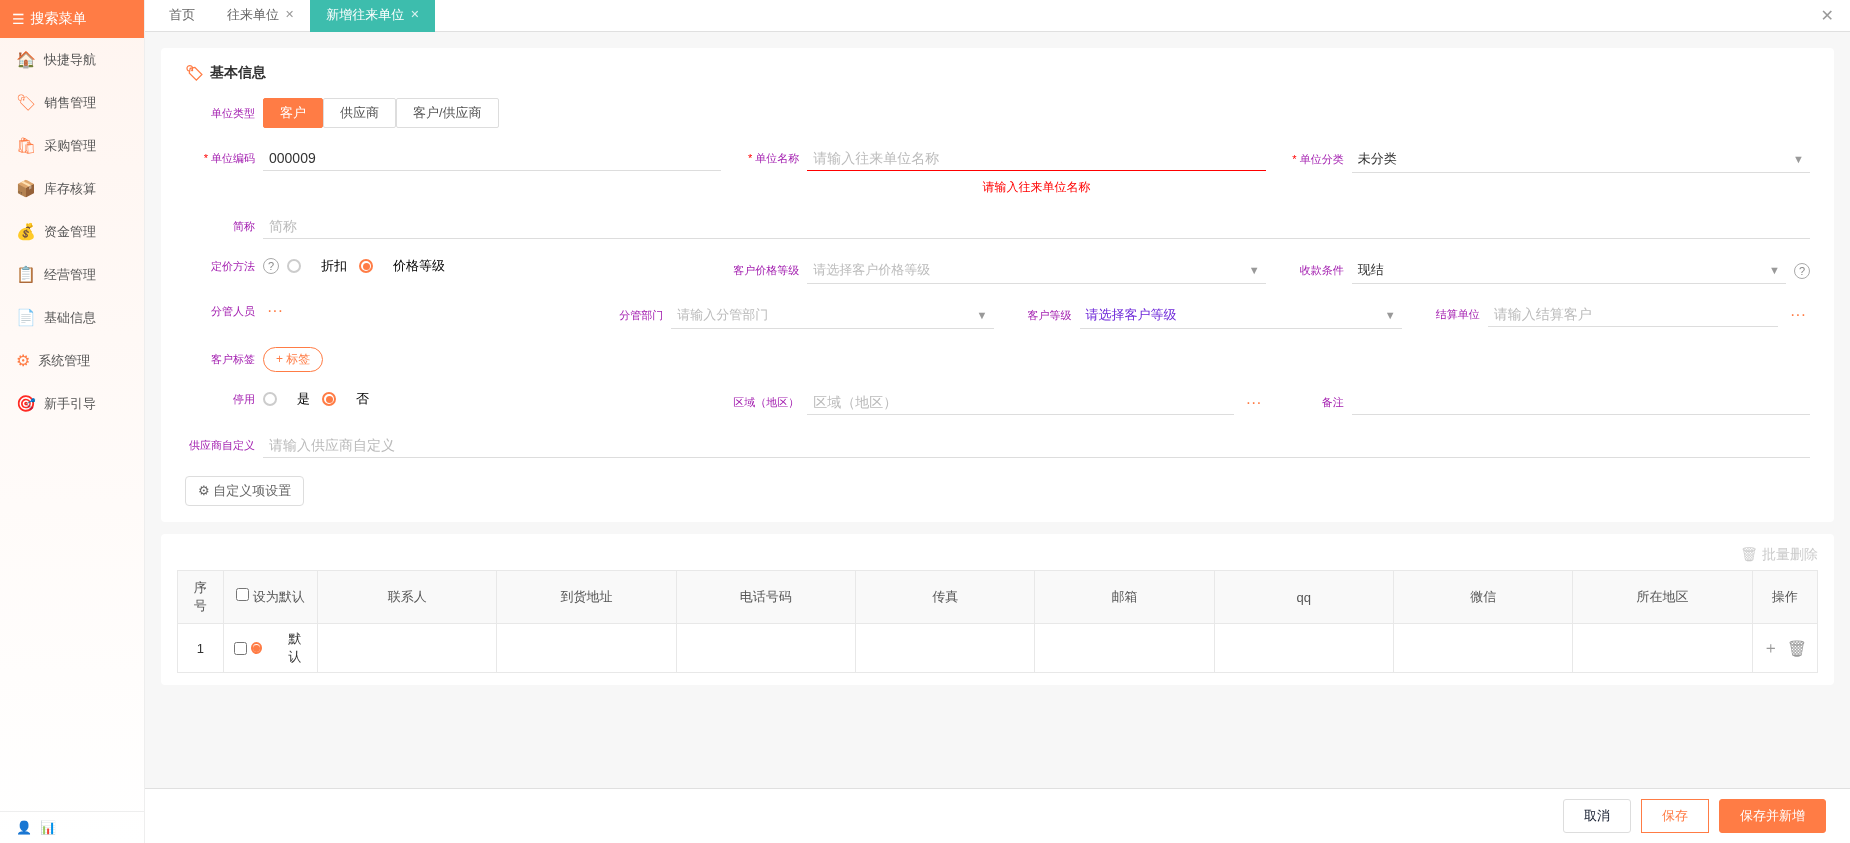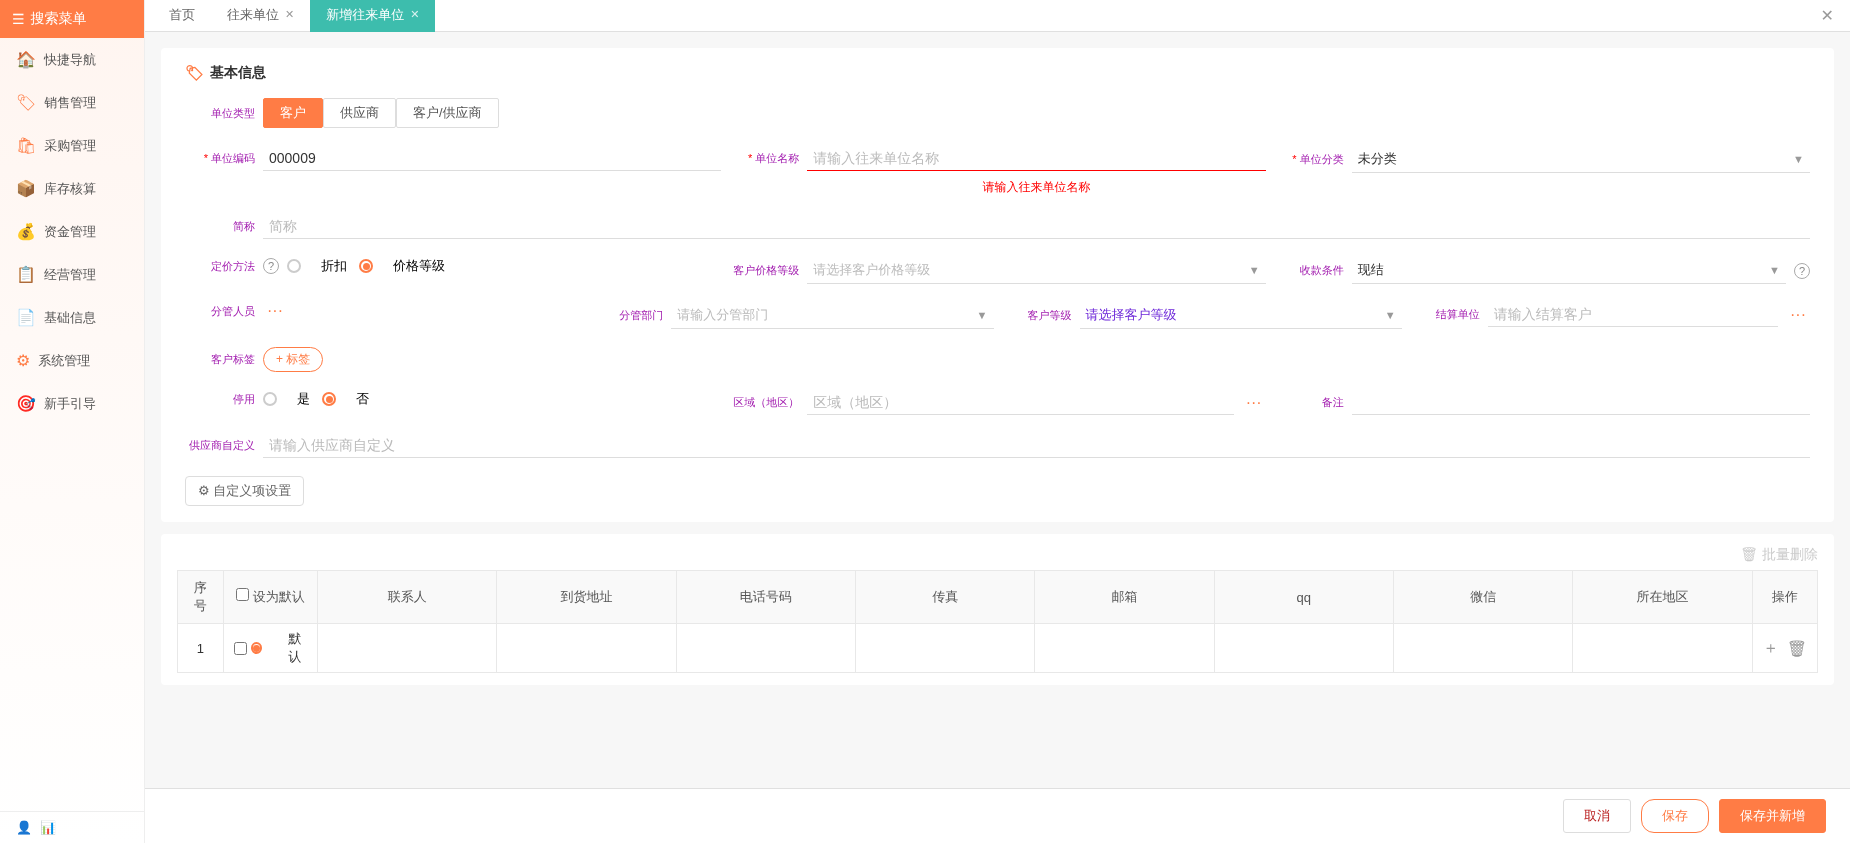--- a/index.html
+++ b/index.html
@@ -299,28 +299,28 @@
       display: flex;
       justify-content: flex-end;
       gap: 10px;
       align-items: center;
     }
     .btn-cancel {
       padding: 7px 20px;
       border: 1px solid #ddd;
       border-radius: 3px;
       background: #fff;
-      color: #b91c1c;
+      color: #0f172a;
       cursor: pointer;
       font-size: 13px;
     }
     .btn-save {
       padding: 7px 20px;
       border: 1px solid #ff7c45;
-      border-radius: 13px;
+      border-radius: 0;
       background: #fff;
       color: #ff7c45;
       cursor: pointer;
       font-size: 13px;
     }
     .btn-save-new {
       padding: 7px 20px;
       border: 1px solid #ff7c45;
       border-radius: 3px;
       background: #ff7c45;

